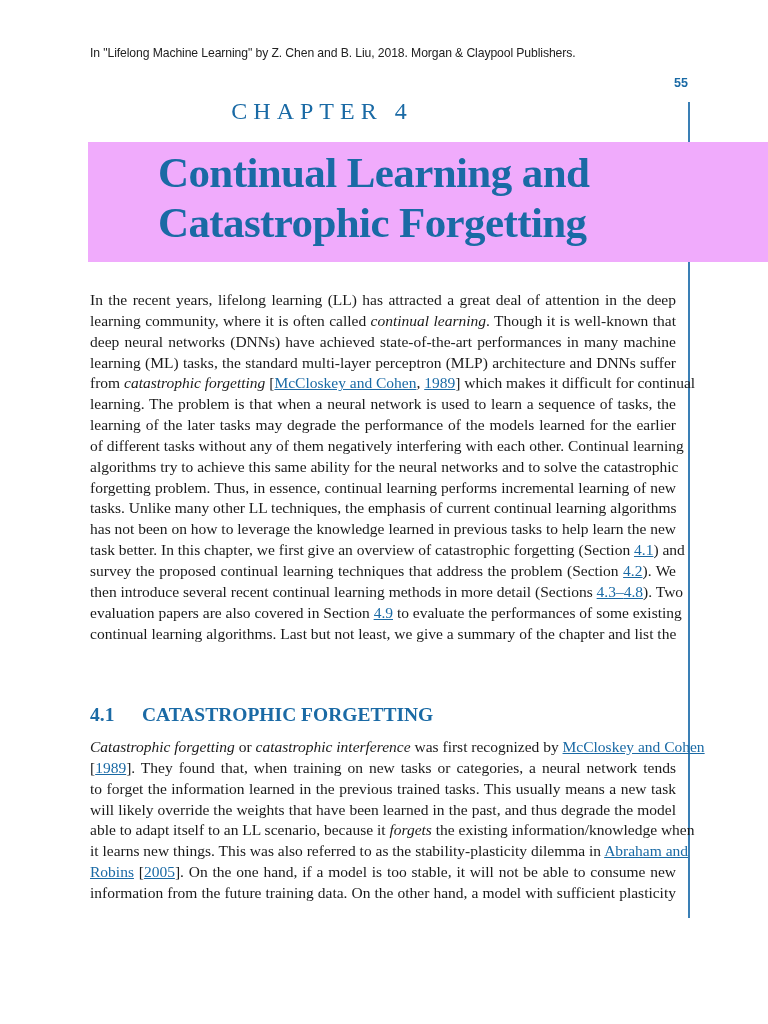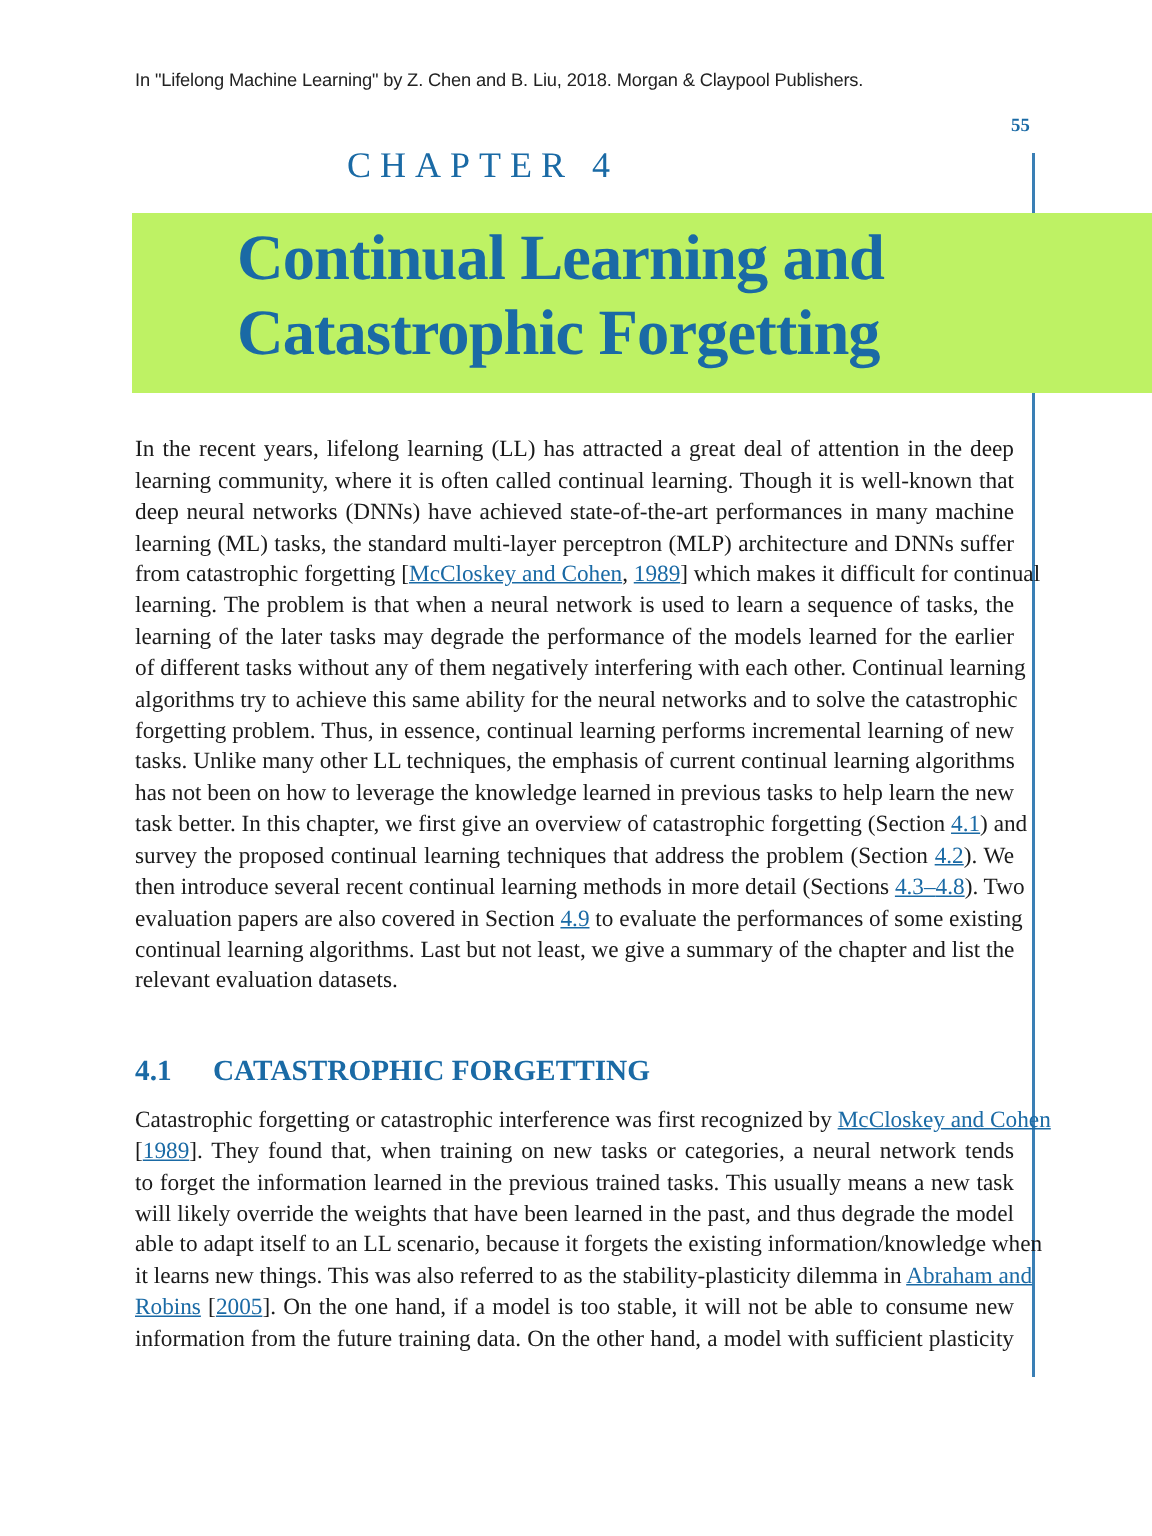--- a/index.html
+++ b/index.html
@@ -5,54 +5,54 @@
   html, body { margin: 0; padding: 0; background: #ffffff; }
   body { width: 768px; height: 1024px; position: relative; overflow: hidden; }
   .page { position: absolute; left: 0; top: 0; width: 768px; height: 1024px; }
   .header-note {
     position: absolute; left: 90px; top: 46px;
     font-family: "Liberation Sans", sans-serif; font-size: 12.2px; color: #222;
     letter-spacing: -0.1px;
   }
   .page-number {
     position: absolute; left: 674px; top: 76px;
-    font-family: Liberation Serif, serif; font-weight: bold; font-size: 12.5px;
+    font-family: Liberation Sans, sans-serif; font-weight: bold; font-size: 12.5px;
     color: #1a6aa5;
   }
   .side-rule {
     position: absolute; left: 688px; top: 102px; width: 2px; height: 816px;
     background: #3a7fb5;
   }
   .chapter-label {
     position: absolute; left: 0; width: 644px; top: 98px; text-align: center;
     font-family: "Liberation Serif", serif; font-size: 24px; color: #1a6aa5;
     letter-spacing: 6px;
   }
   .title-box {
     position: absolute; left: 88px; top: 142px; width: 680px; height: 120px;
-    background: #bef264;
+    background: #f0abfc;
   }
   .title-line {
     position: absolute; left: 70px;
     font-family: "Liberation Serif", serif; font-weight: bold; font-size: 43px;
     color: #1a6aa5; letter-spacing: -0.6px; white-space: nowrap;
   }
   .title-line.l1 { top: 6px; }
   .title-line.l2 { top: 56px; }
   .body-text {
     position: absolute; left: 90px; width: 586px;
     font-family: "Liberation Serif", serif; font-size: 15.5px; line-height: 20.85px;
     color: #1a1a1a; text-align: justify;
   }
   .body-text .line { display: block; text-align: justify; text-align-last: justify; white-space: nowrap; }
   .body-text .line.last { text-align-last: left; }
   .intro { top: 290px; }
   .sec41 { top: 737px; }
   .link { color: #1a6aa5; text-decoration: underline; }
-  .em { }
+  .em { font-style: italic; }
   .section-heading {
     position: absolute; left: 90px; top: 704px;
     font-family: "Liberation Serif", serif; font-weight: bold; font-size: 19.5px;
     color: #1a6aa5; white-space: nowrap;
   }
   .section-heading .num { display: inline-block; width: 52px; }
 </style>
 </head>
 <body>
 
@@ -79,21 +79,20 @@
       <span class="line"><span>of different tasks without any of them negatively interfering with each other. Continual learning</span></span>
       <span class="line"><span>algorithms try to achieve this same ability for the neural networks and to solve the catastrophic</span></span>
       <span class="line"><span>forgetting problem. Thus, in essence, continual learning performs incremental learning of new</span></span>
       <span class="line"><span>tasks. Unlike many other LL techniques, the emphasis of current continual learning algorithms</span></span>
       <span class="line"><span>has not been on how to leverage the knowledge learned in previous tasks to help learn the new</span></span>
       <span class="line"><span>task better. In this chapter, we first give an overview of catastrophic forgetting (Section </span><span class="link">4.1</span><span>) and</span></span>
       <span class="line"><span>survey the proposed continual learning techniques that address the problem (Section </span><span class="link">4.2</span><span>). We</span></span>
       <span class="line"><span>then introduce several recent continual learning methods in more detail (Sections </span><span class="link">4.3</span><span class="link">–</span><span class="link">4.8</span><span>). Two</span></span>
       <span class="line"><span>evaluation papers are also covered in Section </span><span class="link">4.9</span><span> to evaluate the performances of some existing</span></span>
       <span class="line"><span>continual learning algorithms. Last but not least, we give a summary of the chapter and list the</span></span>
-      <span class="line last"><span>relevant evaluation datasets.</span></span>
     </div>
 
   <div class="section-heading">
     <span class="num">4.1</span><span>CATASTROPHIC FORGETTING</span>
   </div>
 
   <div class="body-text sec41">
       <span class="line"><span class="em">Catastrophic forgetting</span><span> or </span><span class="em">catastrophic interference</span><span> was first recognized by </span><span class="link">McCloskey and Cohen</span></span>
       <span class="line"><span>[</span><span class="link">1989</span><span>]. They found that, when training on new tasks or categories, a neural network tends</span></span>
       <span class="line"><span>to forget the information learned in the previous trained tasks. This usually means a new task</span></span>

